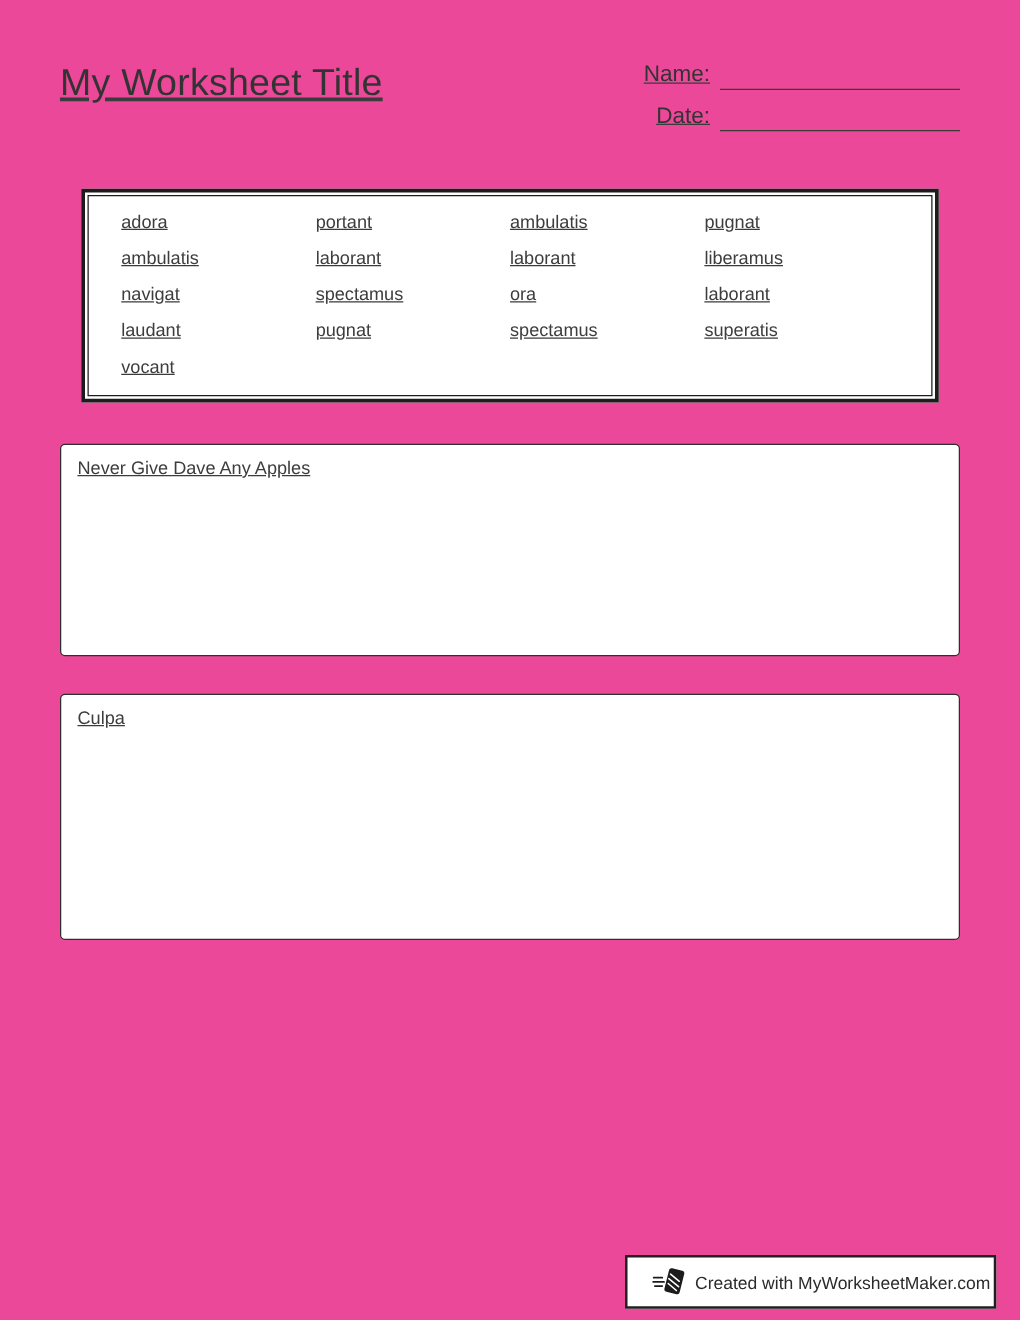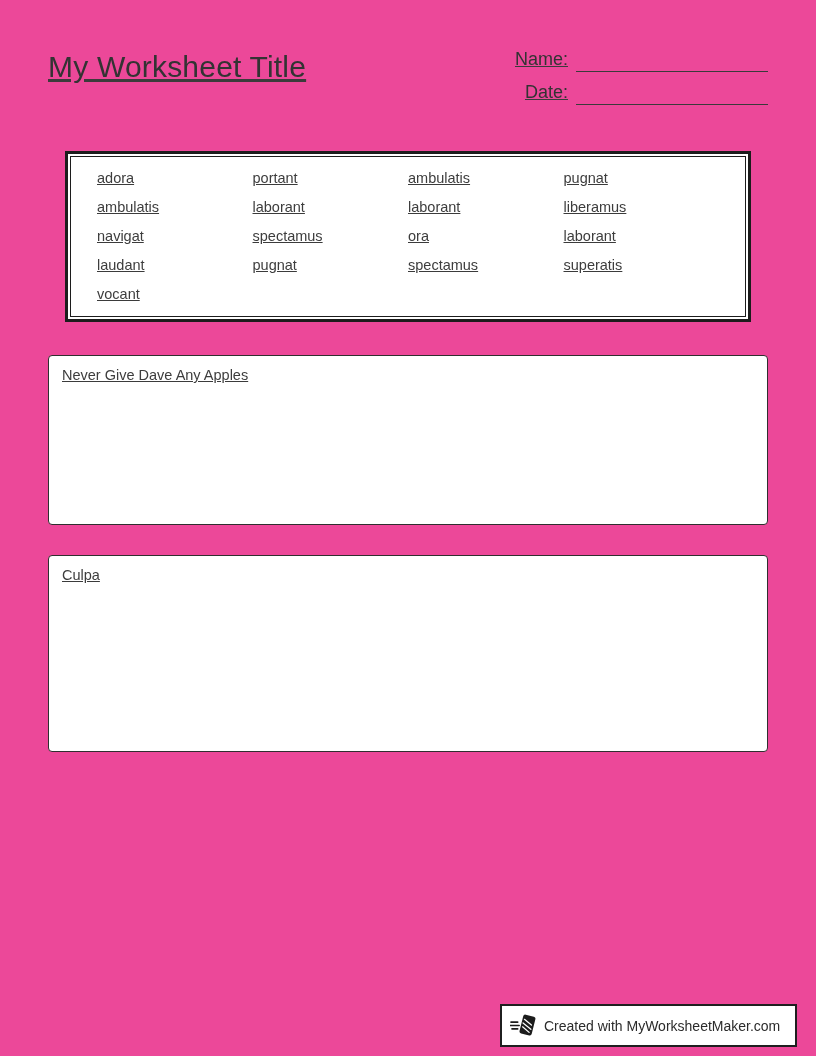--- a/index.html
+++ b/index.html
@@ -65,21 +65,21 @@
   .prompt-text { font-size: 14.5px; color: #3d3d3d; }
 
   
   .footer-badge {
     position: absolute;
     right: 19px; bottom: 9px;
     height: 43px; width: 297px;
     border: 2px solid #1f1f1f;
     display: flex; align-items: center;
     gap: 7px;
-    padding: 0 8px;
+    padding: 0 20px;
     background: #ffffff;
   }
   .footer-badge .logo { flex: 0 0 auto; display: flex; }
   .footer-credit { font-size: 14px; color: #2b2b2b; white-space: nowrap; }
 </style>
 </head>
 <body>
 
 <div class="page">
 

